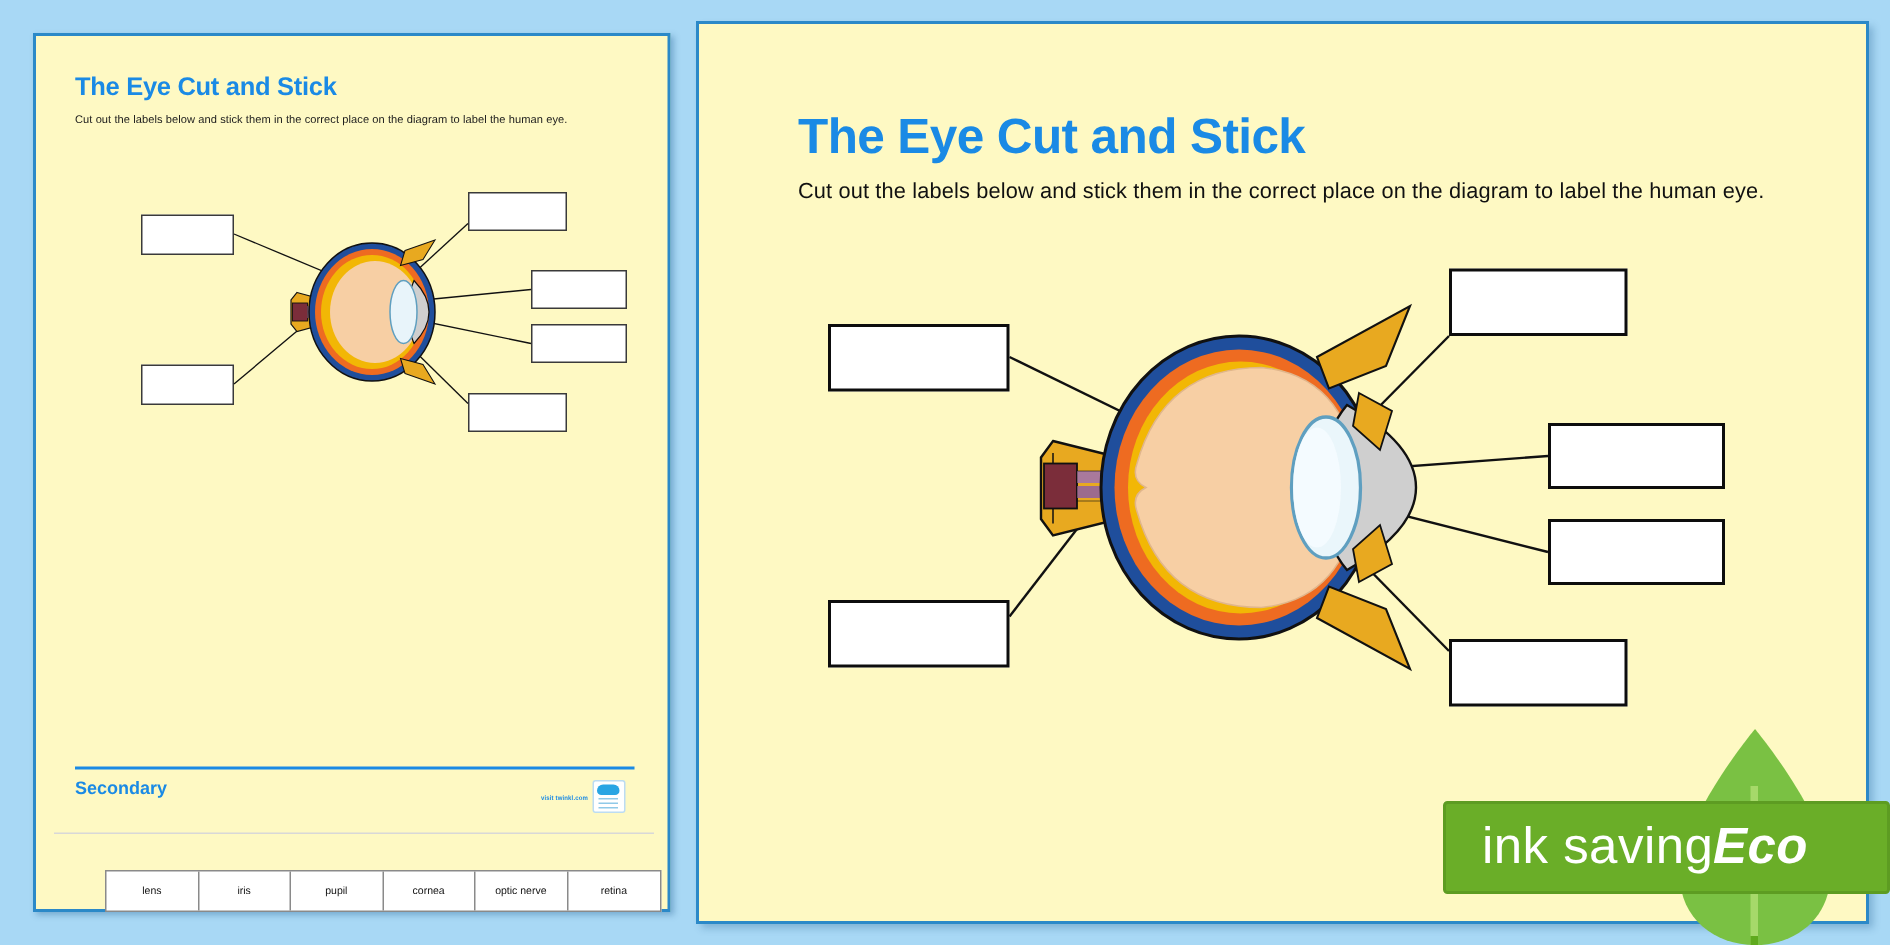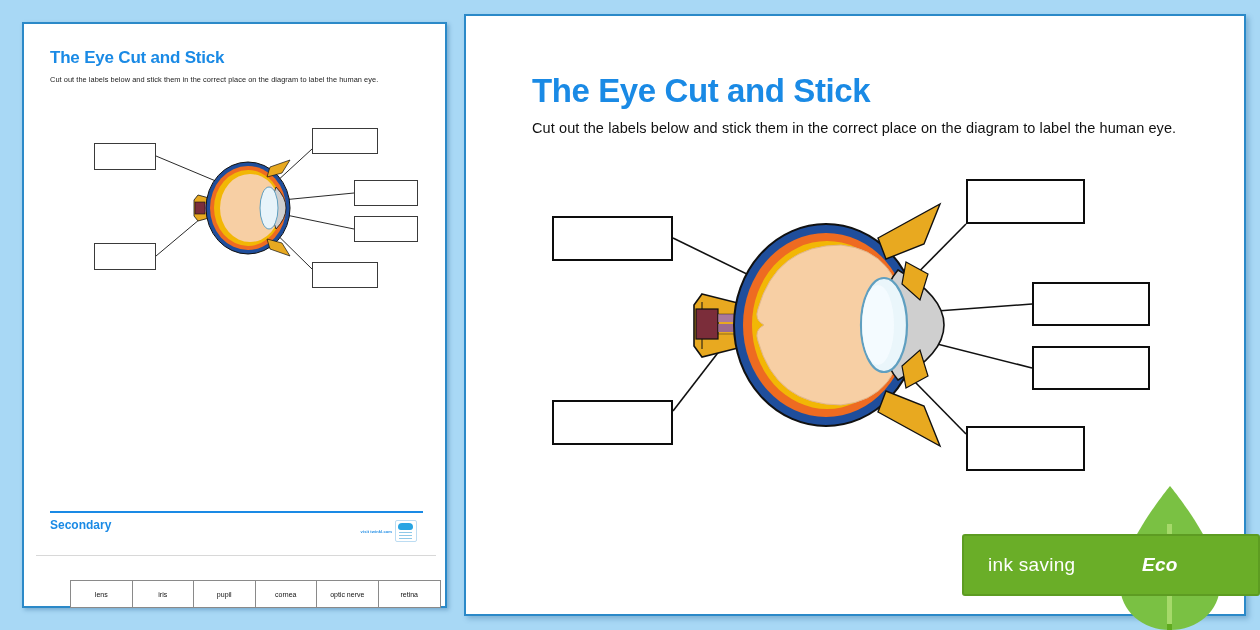--- a/index.html
+++ b/index.html
@@ -11,21 +11,21 @@
     height: 630px;
     background: #a8d8f5;
     font-family: "Liberation Sans", sans-serif;
     overflow: hidden;
     position: relative;
   }
 
   
   .sheet {
     position: absolute;
-    background: #ffffff;
+    background: #fef9c3;
     box-sizing: border-box;
   }
 
   
   #thumb-page {
     left: 22px;
     top: 22px;
     width: 425px;
     height: 586px;
     border: 2px solid #2b89c8;
@@ -217,21 +217,21 @@
     left: 150px;
     top: -50px;
     width: 116px;
     height: 160px;
   }
   .eco-text {
     position: absolute;
     top: 50%;
     transform: translateY(-50%);
     color: #ffffff;
-    font-size: 19px;
+    font-size: 34px;
     letter-spacing: 0.3px;
     white-space: nowrap;
   }
   #eco-text-ink { left: 26px; }
   #eco-text-eco { left: 180px; font-weight: bold; font-style: italic; }
 </style>
 </head>
 <body>
 
 <div class="sheet" id="thumb-page">

